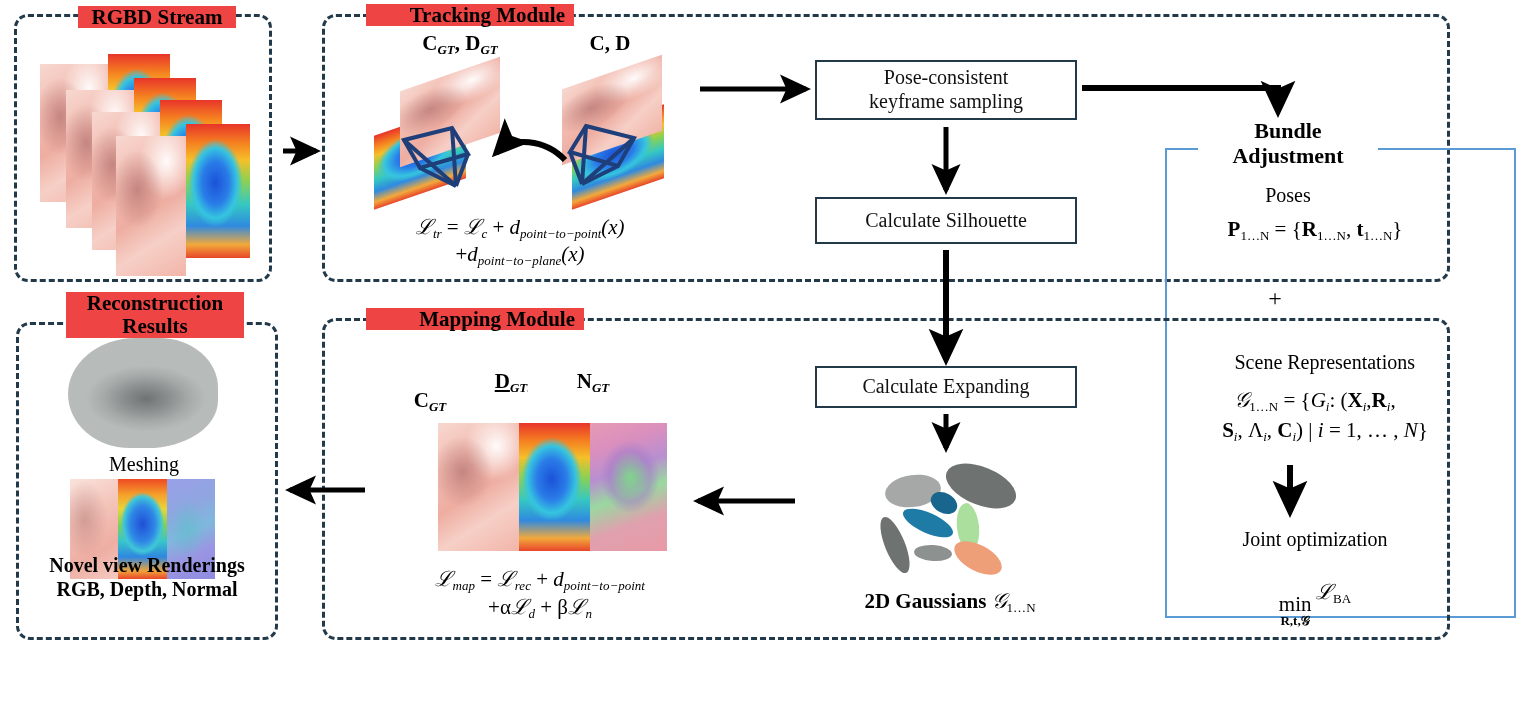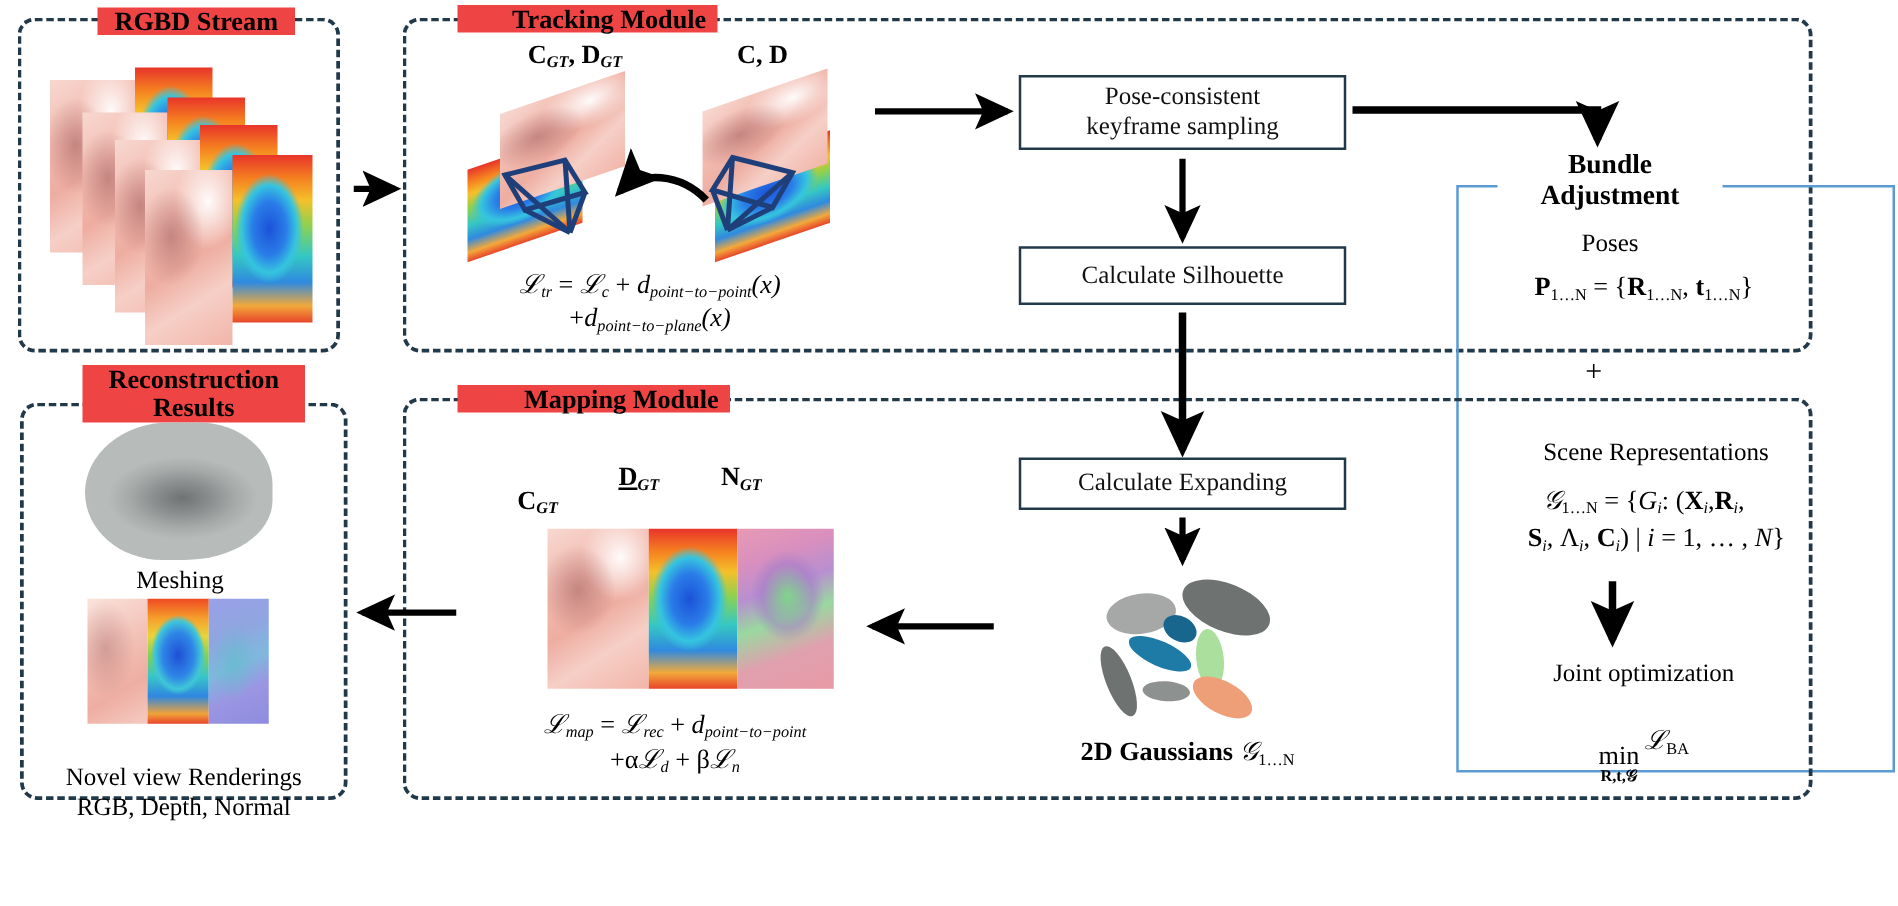--- a/index.html
+++ b/index.html
@@ -238,21 +238,21 @@
 
   <div class="meshshape" style="left:68px;top:338px;width:150px;height:110px;"></div>
   <div class="txt" style="left:64px;top:452px;width:160px;">Meshing</div>
 
   <div>
     <div class="sm-rgb" style="left:70px;top:479px;width:48px;height:100px;"></div>
     <div class="sm-depth" style="left:118px;top:479px;width:49px;height:100px;"></div>
     <div class="sm-normal" style="left:167px;top:479px;width:48px;height:100px;"></div>
   </div>
 
-  <div class="txt" style="left:18px;top:610px;width:258px;line-height:1.22;">
+  <div class="txt" style="left:18px;top:553px;width:258px;line-height:1.22;font-weight:bold;">
     <span>Novel view Renderings</span><br>
     <span>RGB, Depth, Normal</span>
   </div>
 
   <div class="panel" style="left:322px;top:318px;width:1128px;height:322px;"></div>
   <div class="panel-title" style="left:366px;top:308px;width:200px;text-align:right;">Mapping Module</div>
 
   <div class="txt bold" style="left:400px;top:368px;width:60px;font-size:21px;margin-top:19px;">
     <span>C</span><span class="sub">GT</span>
   </div>

